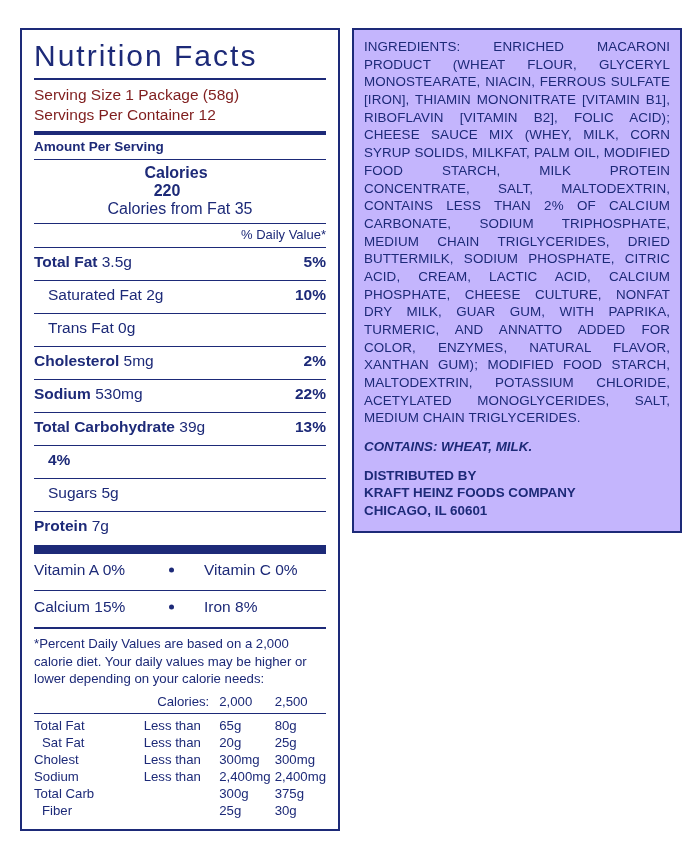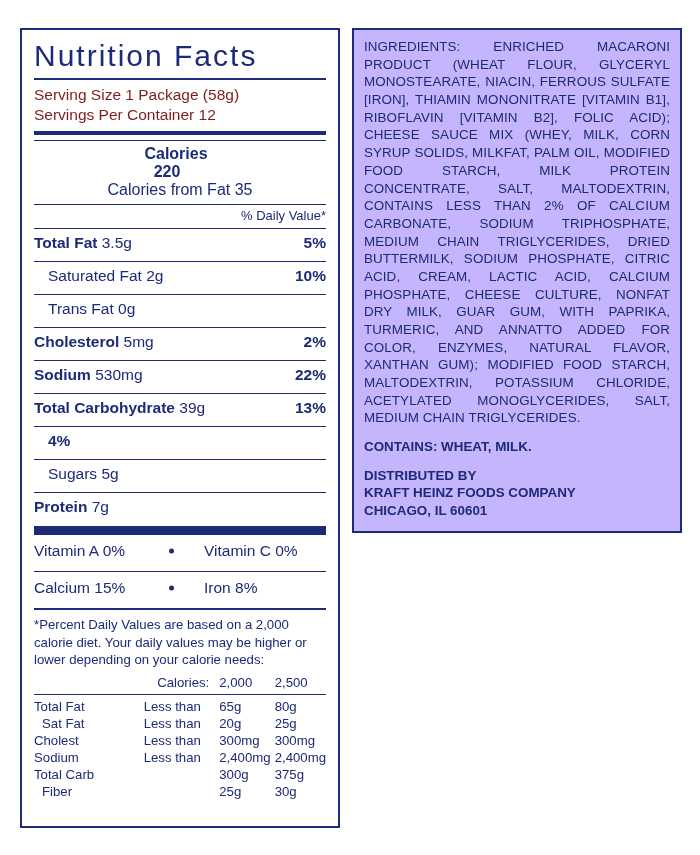--- a/index.html
+++ b/index.html
@@ -23,21 +23,21 @@
 
   
   .nf-panel {
     position: absolute;
     left: 20px;
     top: 28px;
     width: 320px;
     border: 2px solid #1d2a78;
     background: #fff;
     box-sizing: border-box;
-    padding: 8px 12px 26px 12px;
+    padding: 8px 12px 10px 12px;
   }
   .nf-title {
     font-size: 30px;
     letter-spacing: 2.0px;
     font-weight: 400;
     color: #1d2a78;
     line-height: 1.05;
     margin: 2px 0 6px 0;
     white-space: nowrap;
   }
@@ -133,38 +133,39 @@
     box-sizing: border-box;
     padding: 8px 10px 12px 10px;
   }
   .ing-text {
     font-size: 13.4px;
     line-height: 1.32;
     text-align: justify;
     font-stretch: condensed;
     letter-spacing: 0.1px;
   }
-  .ing-block { margin-top: 11px; font-size: 13.4px; line-height: 1.32; font-weight: bold;}
+  .ing-block { margin-top: 11px; font-size: 13.4px; line-height: 1.32; font-weight: bold; font-style: italic;}
   .ing-dist { margin-top: 11px; font-size: 13.4px; line-height: 1.3; font-weight: bold; }
 </style>
 </head>
 <body>
 
 <div class="page">
 
   <div class="nf-panel">
 
     <div class="nf-title">Nutrition Facts</div>
     <div class="rule-thin" style="border-top:2px solid #1d2a78; margin-top:2px;"></div>
 
     <div class="nf-line" style="margin-top:5px;">Serving Size 1 Package (58g)</div>
     <div class="nf-line">Servings Per Container 12</div>
 
     <div class="rule-med"></div>
 
+    <div class="amount-per">Amount Per Serving</div>
 
     <div class="rule-thin"></div>
 
     <div class="cal-row">
       <span class="b">Calories</span>
       <span class="v b">220</span>
       <span>Calories from Fat 35</span>
     </div>
 
     <div class="rule-thin"></div>

